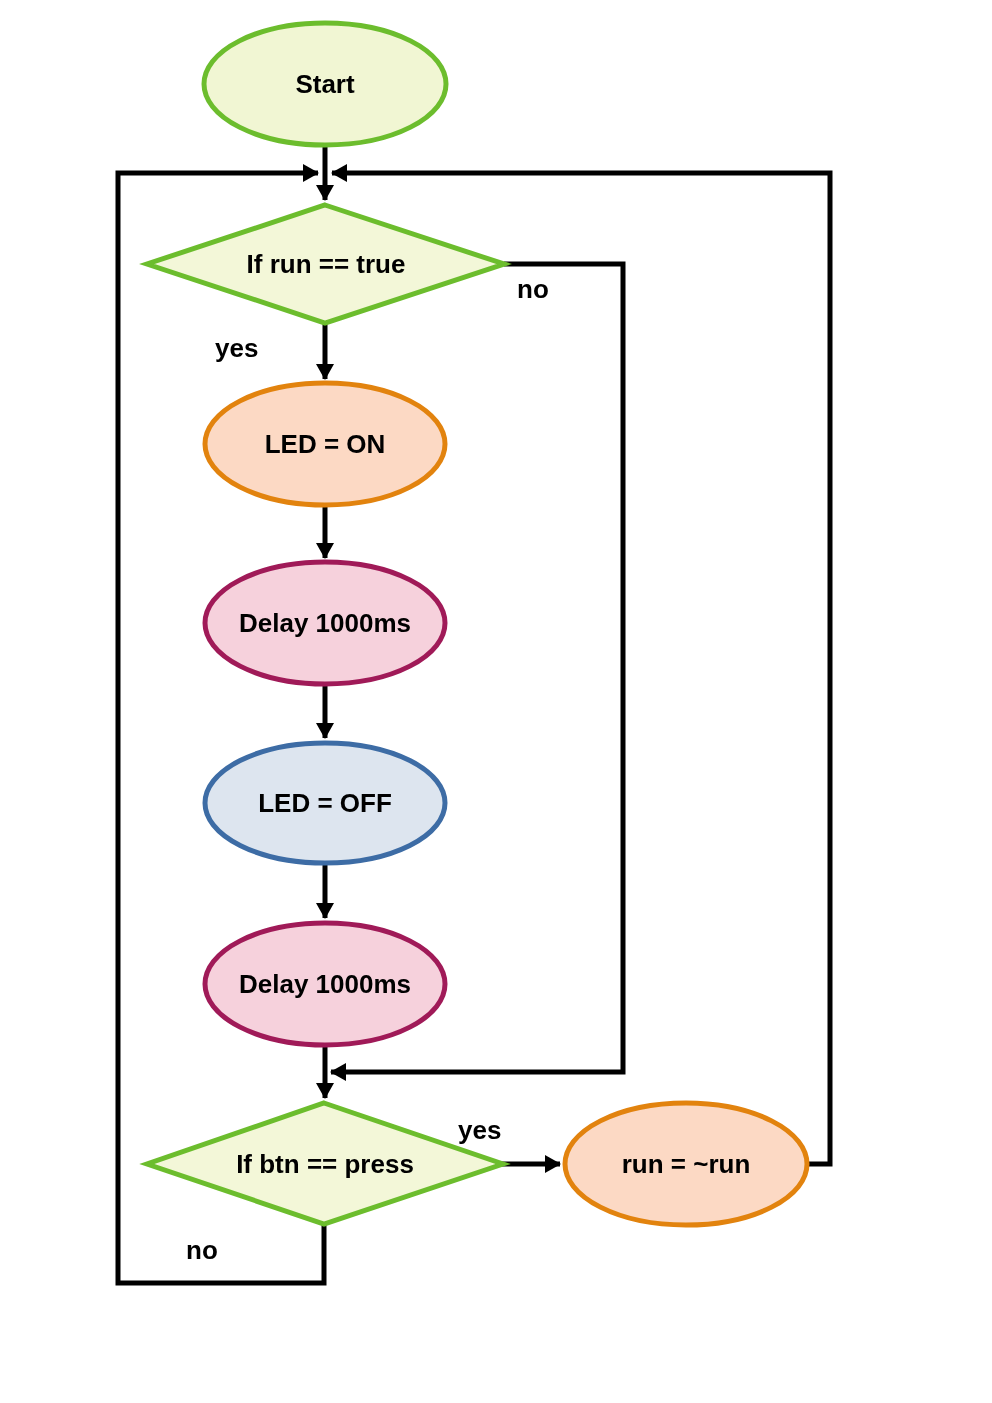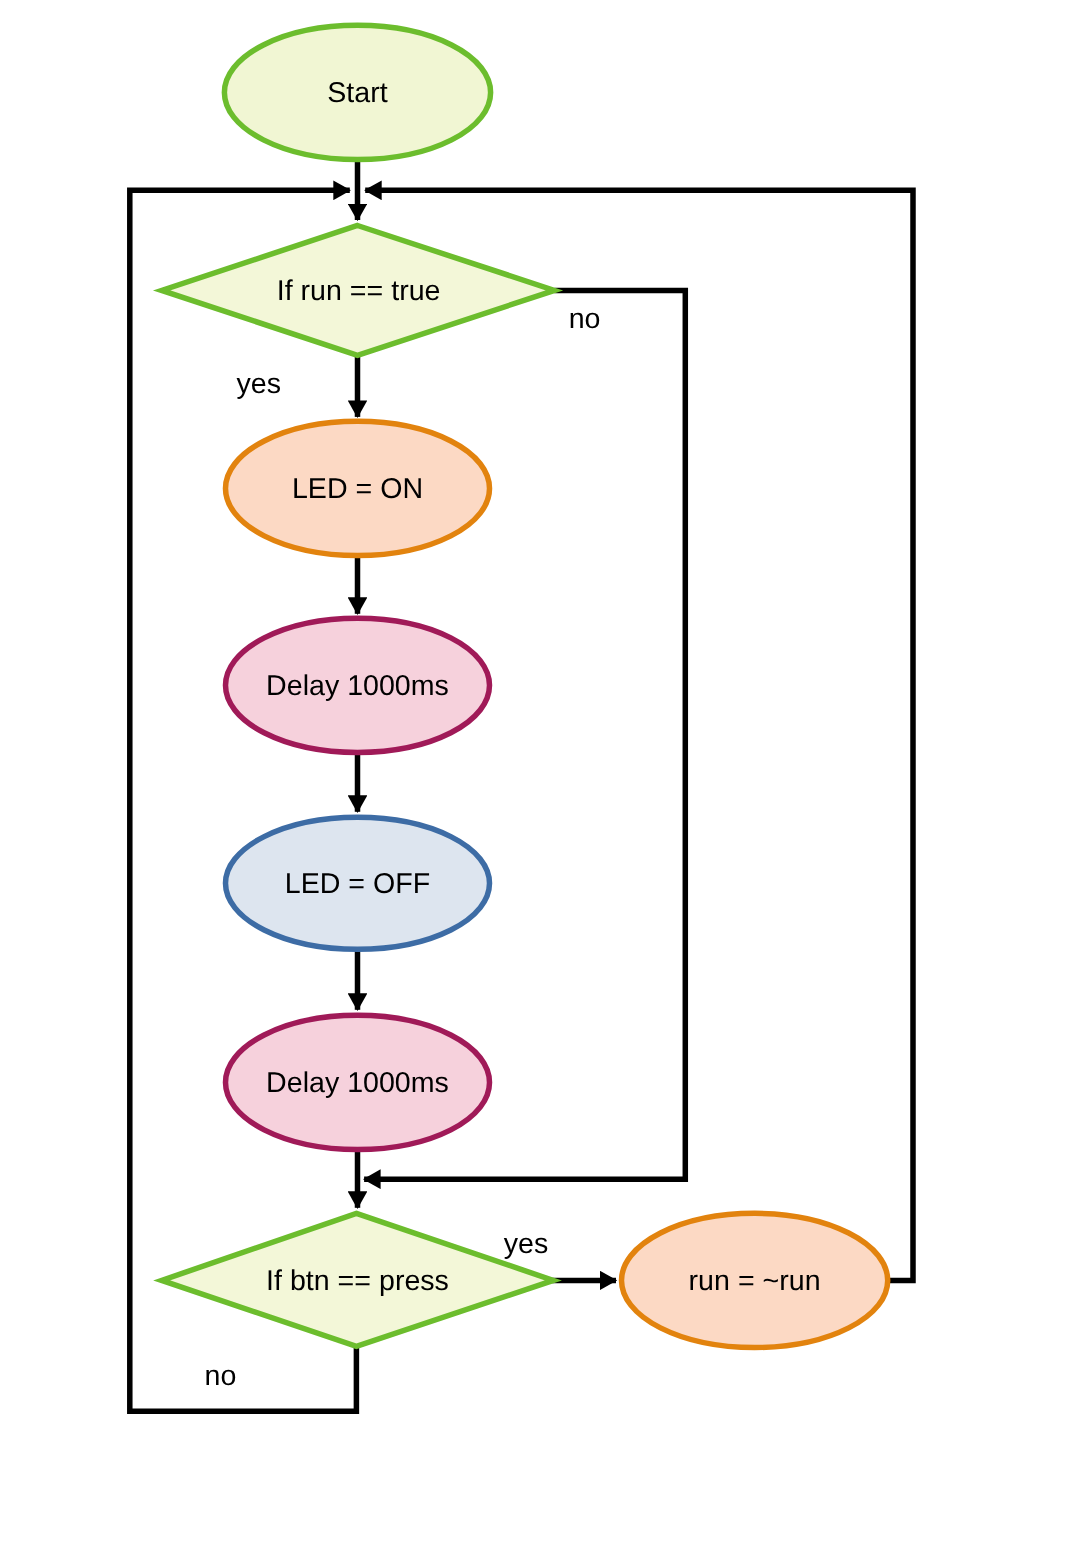--- a/index.html
+++ b/index.html
@@ -6,20 +6,21 @@
     margin: 0;
     padding: 0;
     background: #ffffff;
   }
   .stage {
     position: relative;
     width: 992px;
     height: 1403px;
     background: #ffffff;
     overflow: hidden;
+    font-weight: bold;
   }
   svg text {
     font-family: "Liberation Sans", sans-serif;
     font-size: 26px;
   }
   .node-label {
     text-anchor: middle;
   }
   .edge-label {
     text-anchor: start;

